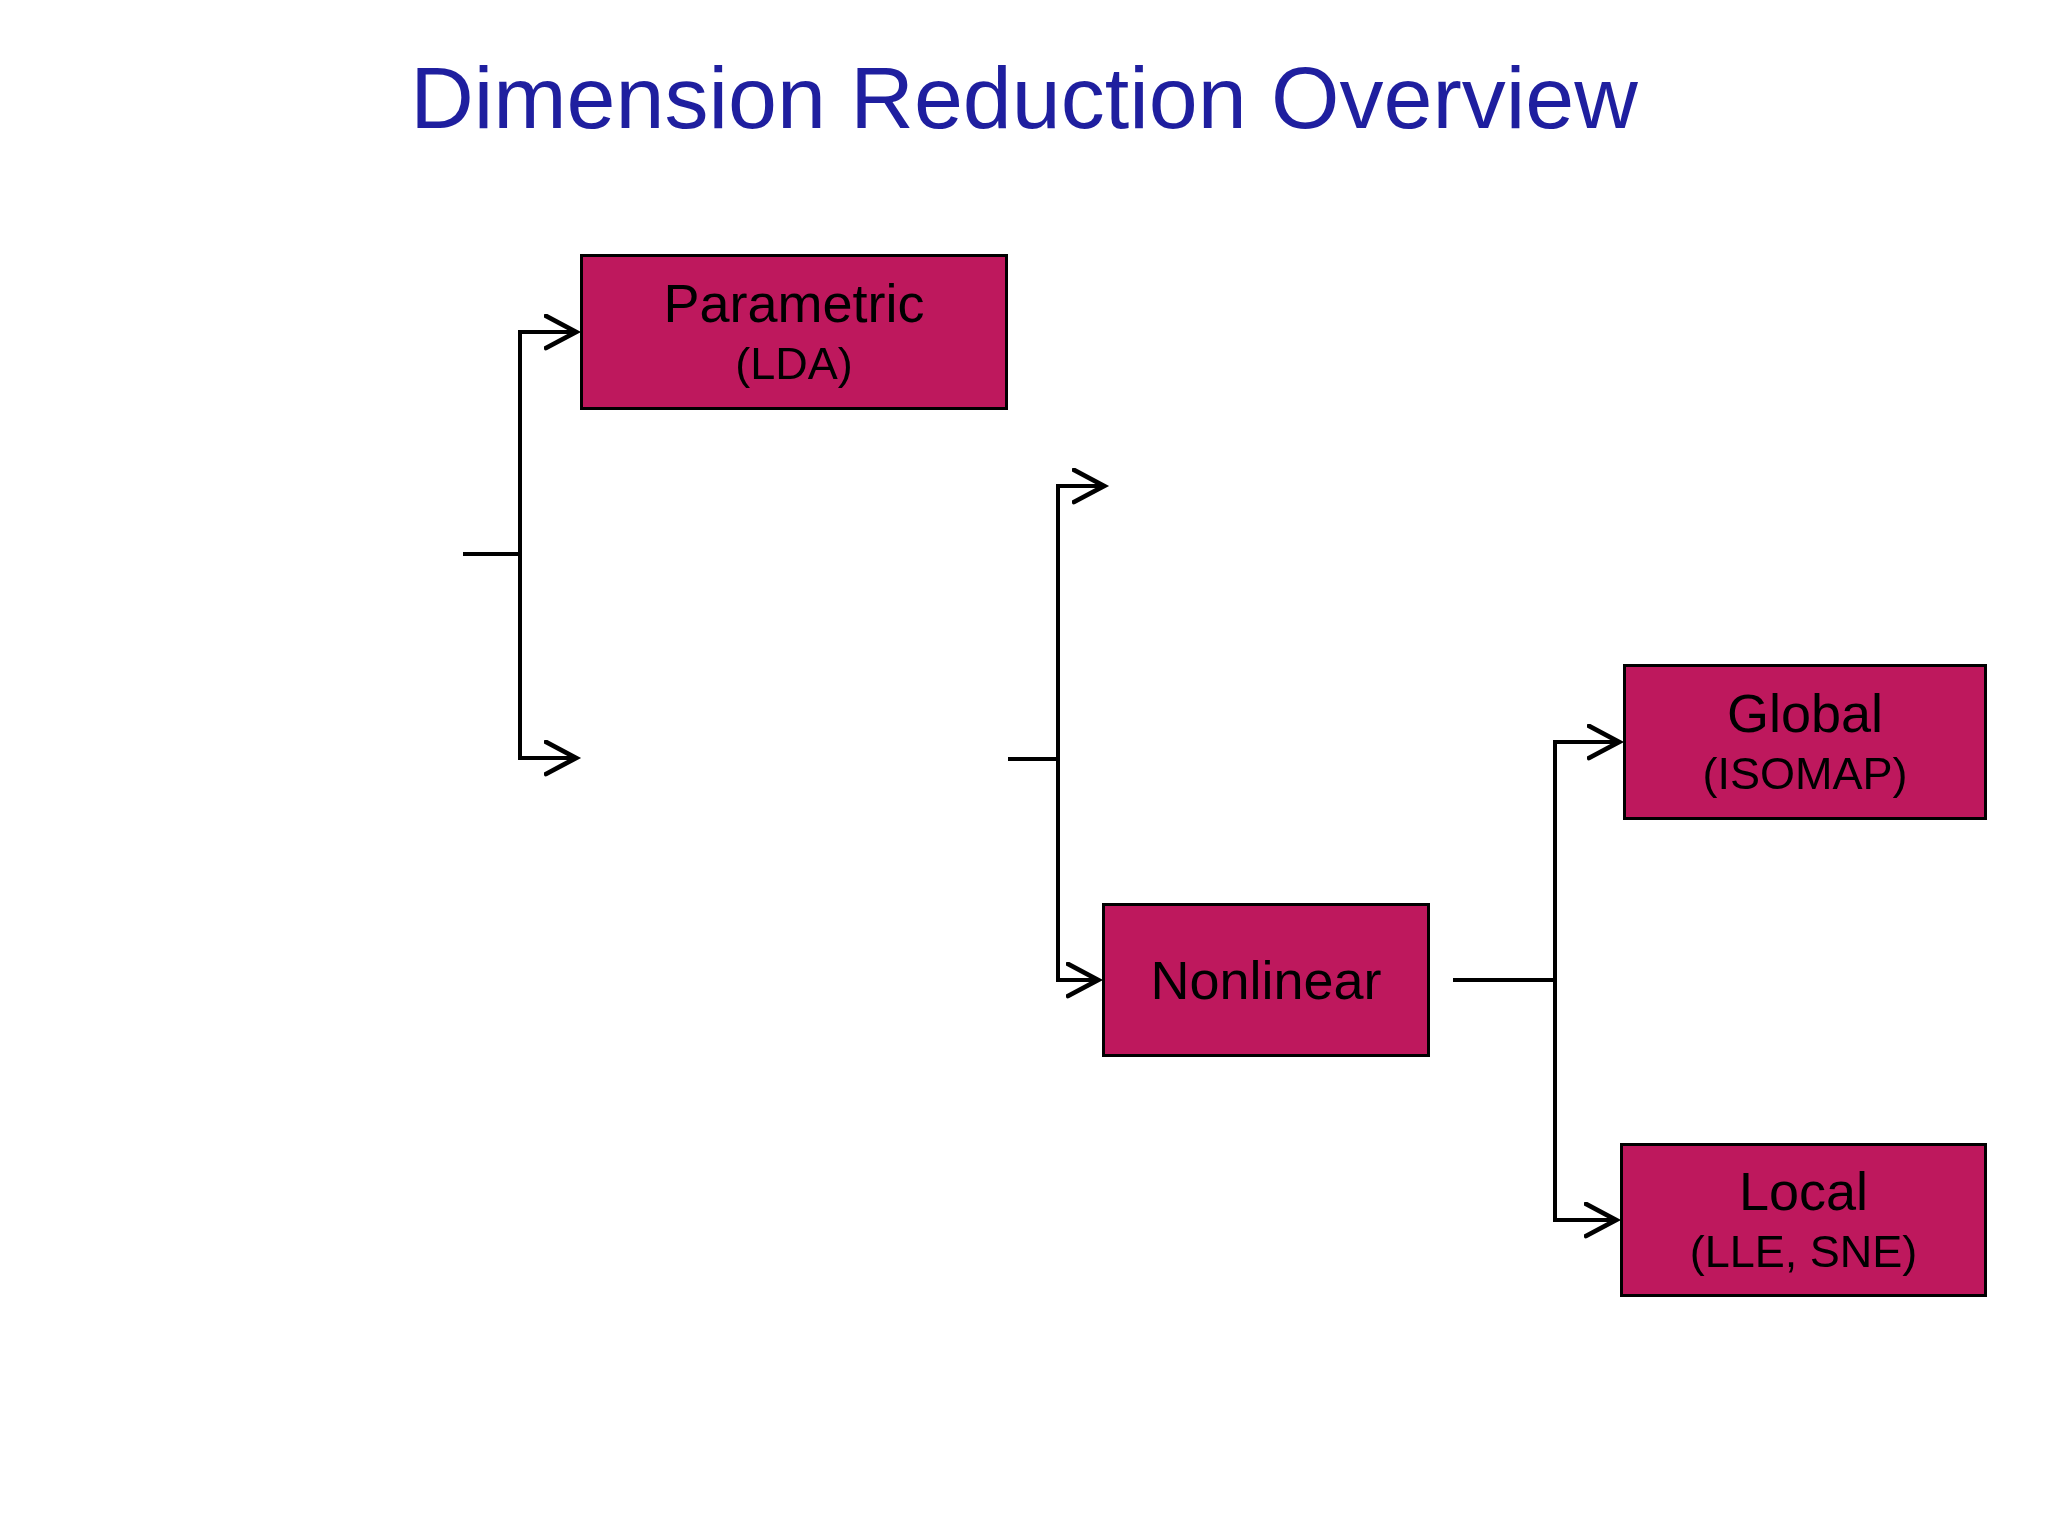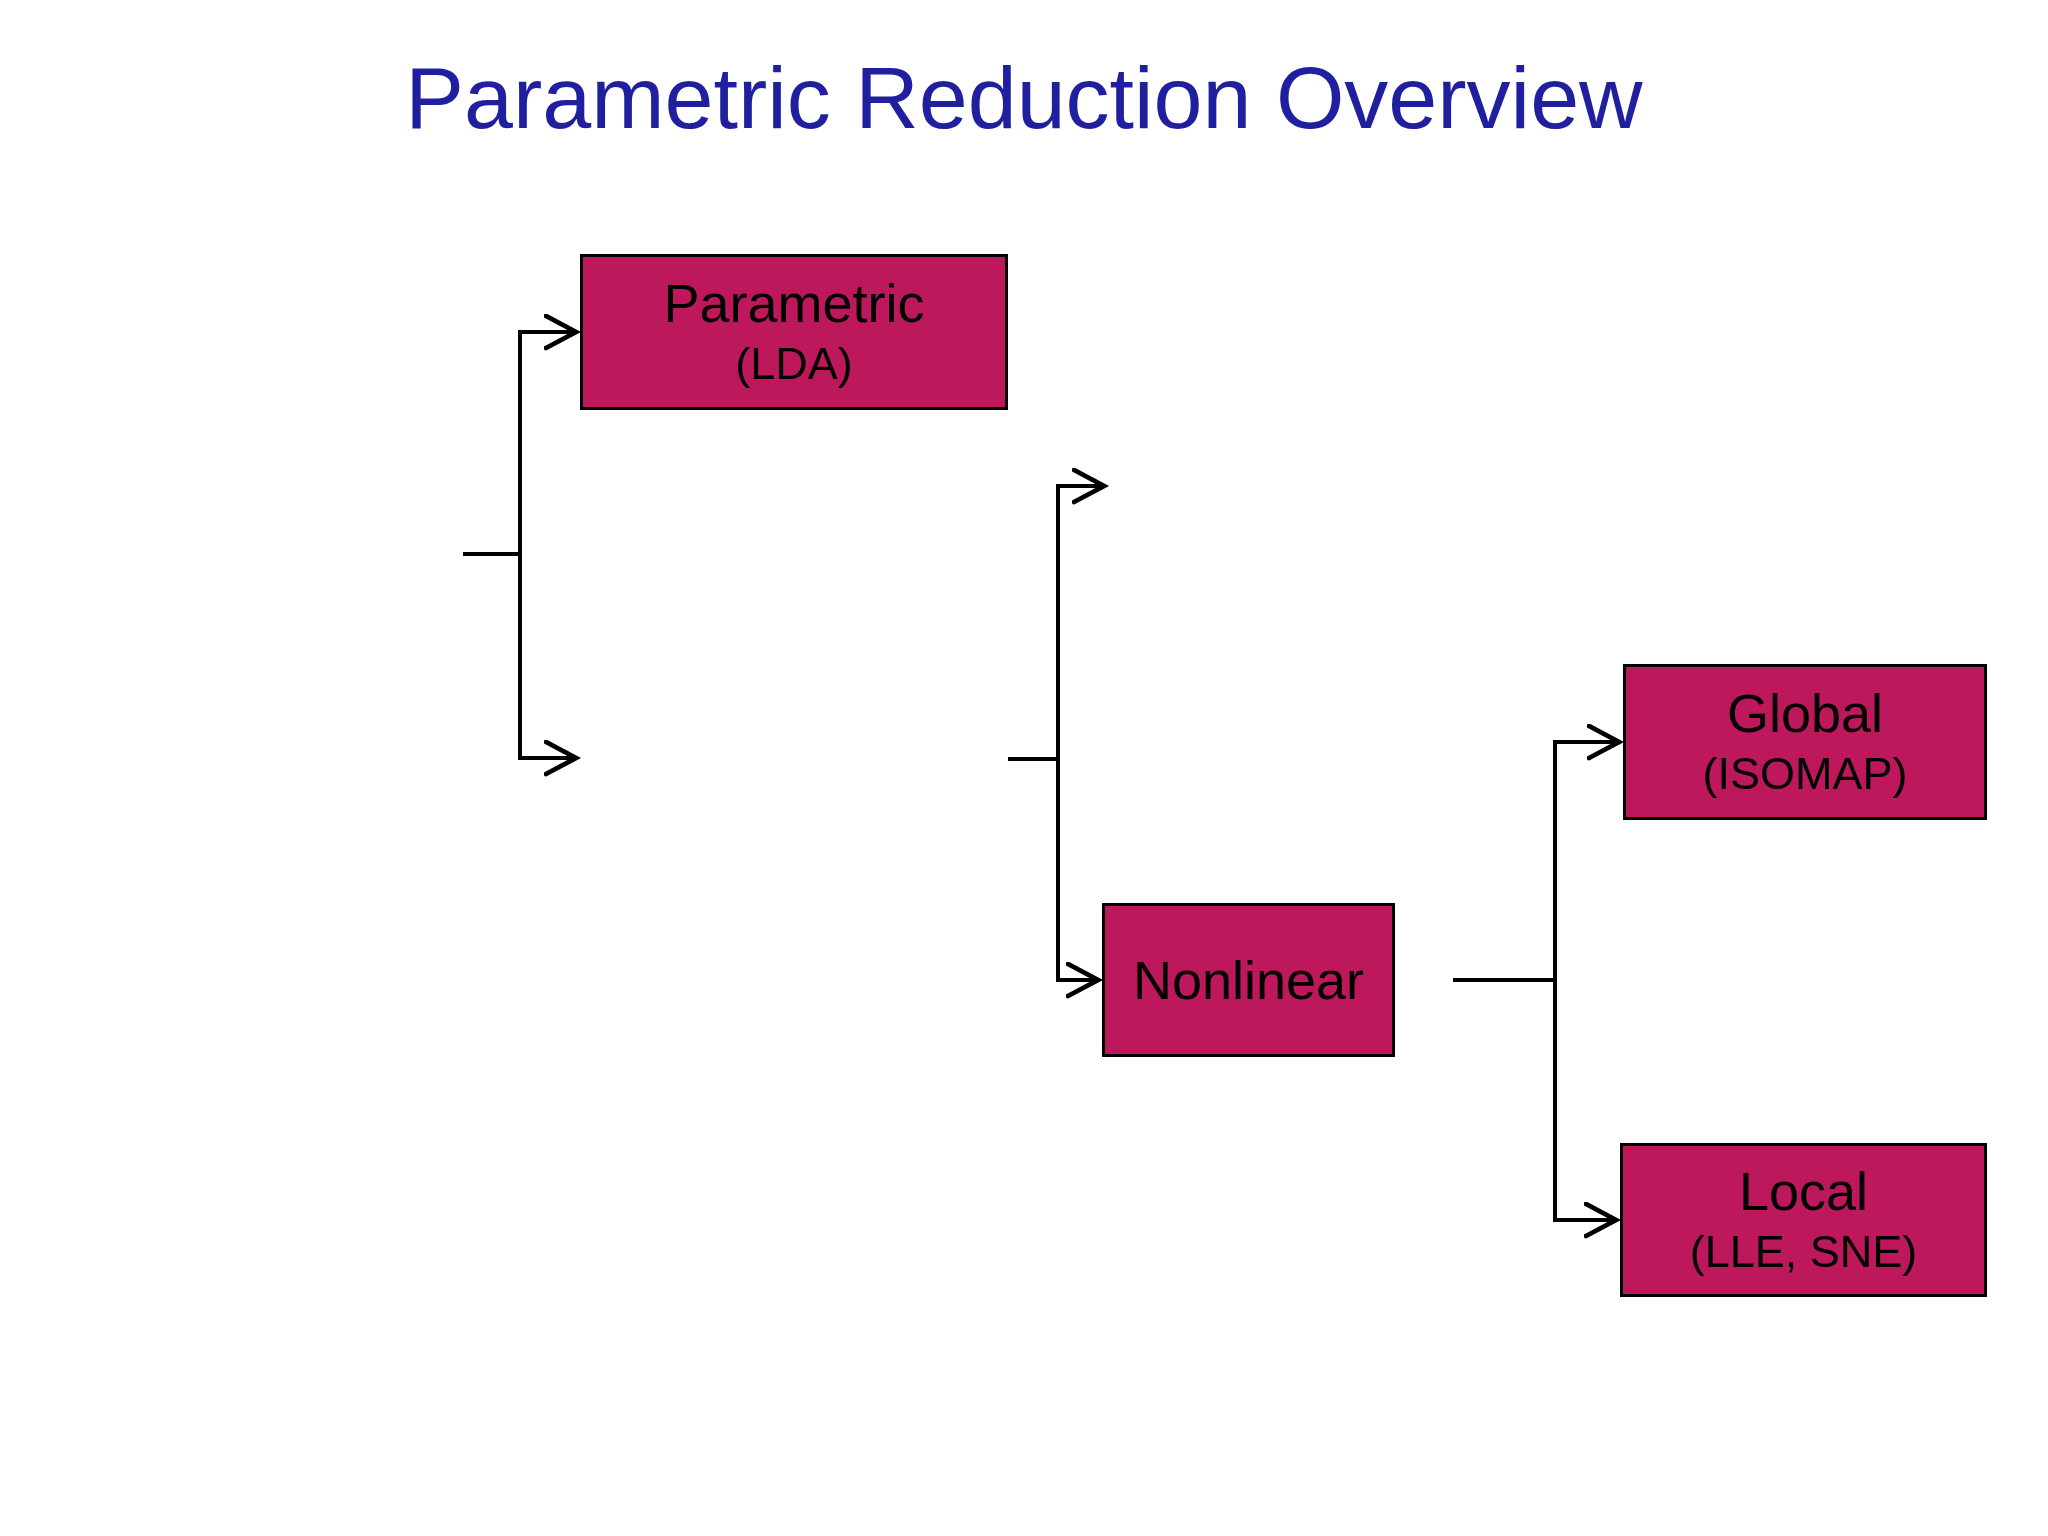--- a/index.html
+++ b/index.html
@@ -54,30 +54,30 @@
   }
   .node .sublabel {
     font-size: 45px;
     line-height: 58px;
     white-space: pre-line;
   }
   .n-dimension-reduction { left: 33px;   top: 476px;  width: 430px; height: 156px; }
   .n-parametric          { left: 580px;  top: 254px;  width: 428px; height: 156px; }
   .n-non-parametric      { left: 580px;  top: 683px;  width: 428px; height: 152px; }
   .n-linear              { left: 1108px; top: 409px;  width: 377px; height: 154px; }
-  .n-nonlinear           { left: 1102px; top: 903px;  width: 293px; height: 154px; }
+  .n-nonlinear           { left: 1102px; top: 903px;  width: 328px; height: 154px; }
   .n-global              { left: 1623px; top: 664px;  width: 364px; height: 156px; }
   .n-local               { left: 1620px; top: 1143px; width: 367px; height: 154px; }
 </style>
 </head>
 <body>
 
 <div class="stage">
 
-  <div class="slide-title">Parametric Reduction Overview</div>
+  <div class="slide-title">Dimension Reduction Overview</div>
 
   <svg class="connector-layer" viewBox="0 0 2048 1536" xmlns="http://www.w3.org/2000/svg" fill="none">
     <defs>
       <marker id="arrow" markerWidth="11" markerHeight="10" refX="8" refY="4.5" orient="auto" markerUnits="strokeWidth">
         <path d="M0.5,0.5 L8,4.5 L0.5,8.5" fill="none" stroke="#000000" stroke-width="1.2" stroke-linecap="round" stroke-linejoin="miter"></path>
       </marker>
     </defs>
     <g stroke="#000000" stroke-width="4" fill="none">
       <path d="M463,554 L520,554 L520,332 L576,332" marker-end="url(#arrow)"></path>
       <path d="M520,554 L520,758 L576,758" marker-end="url(#arrow)"></path>

